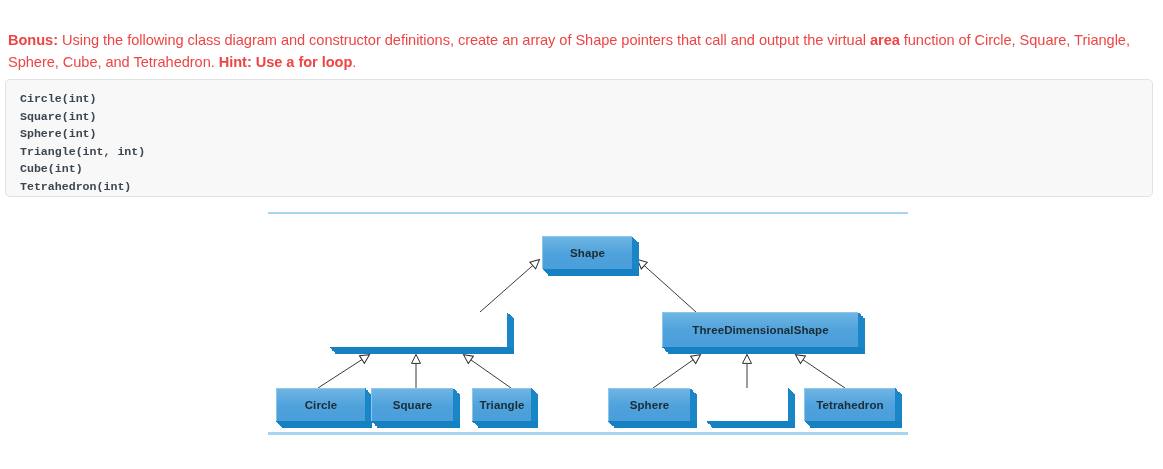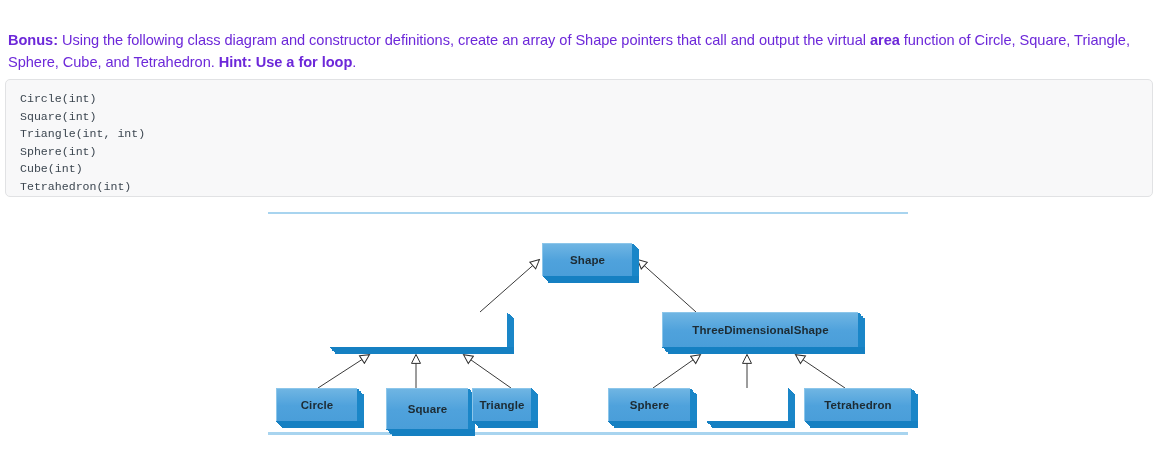--- a/index.html
+++ b/index.html
@@ -17,21 +17,21 @@
   }
 
   
   .prompt {
     position: absolute;
     left: 8px;
     top: 14px;
     width: 1152px;
     font-size: 14.6px;
     line-height: 22px;
-    color: #6d28d9;
+    color: #ef4444;
     letter-spacing: -0.05px;
   }
   .prompt b { font-weight: 700; }
 
   
   .code-block {
     position: absolute;
     left: 5px;
     top: 79px;
     width: 1148px;
@@ -41,20 +41,21 @@
     border-radius: 5px;
     box-sizing: border-box;
     padding: 10px 0 0 14px;
   }
   .code-line {
     font-family: "Liberation Mono", "DejaVu Sans Mono", monospace;
     font-size: 11.6px;
     line-height: 17.6px;
     color: #3c4650;
     white-space: pre;
+    font-weight: bold;
   }
 
   
   .figure {
     position: absolute;
     left: 268px;
     top: 212px;
     width: 640px;
     height: 222px;
   }
@@ -144,22 +145,22 @@
 </head>
 <body>
 
 <p class="prompt">
   <b>Bonus:</b><span> Using the following class diagram and constructor definitions, create an array of Shape pointers that call and output the virtual </span><b>area</b><span> function of Circle, Square, Triangle, Sphere, Cube, and Tetrahedron. </span><b>Hint: Use a for loop</b><span>.</span>
 </p>
 
 <div class="code-block">
   <div class="code-line">Circle(int)</div>
   <div class="code-line">Square(int)</div>
+  <div class="code-line">Sphere(int)</div>
   <div class="code-line">Triangle(int, int)</div>
-  <div class="code-line">Sphere(int)</div>
   <div class="code-line">Cube(int)</div>
   <div class="code-line">Tetrahedron(int)</div>
 </div>
 
 <div class="figure">
 
   <div class="rule top"></div>
   <div class="rule bottom"></div>
 
   <svg class="diagram-svg" width="640" height="222" viewBox="0 0 640 222">
@@ -179,21 +180,21 @@
 
     <line x1="243" y1="176" x2="196" y2="143" stroke="#3a3a3a" stroke-width="1" marker-end="url(#uml-arrow)"></line>
 
     <line x1="385" y1="176" x2="432" y2="143" stroke="#3a3a3a" stroke-width="1" marker-end="url(#uml-arrow)"></line>
 
     <line x1="479" y1="176" x2="479" y2="143" stroke="#3a3a3a" stroke-width="1" marker-end="url(#uml-arrow)"></line>
 
     <line x1="577" y1="176" x2="528" y2="143" stroke="#3a3a3a" stroke-width="1" marker-end="url(#uml-arrow)"></line>
   </svg>
 
-  <div class="node" style="left:274px; top:31px; width:97px; height:40px;">
+  <div class="node" style="left:274px; top:24px; width:97px; height:40px;">
     <div class="corner-tr"></div>
     <div class="corner-bl"></div>
     <div class="bevel-r"></div>
     <div class="bevel-b"></div>
     <div class="face">
       <span>Shape</span>
     </div>
   </div>
 
   <div class="node" style="left:61px; top:100px; width:185px; height:42px;">
@@ -206,31 +207,31 @@
   <div class="node" style="left:394px; top:100px; width:203px; height:42px;">
     <div class="corner-tr"></div>
     <div class="corner-bl"></div>
     <div class="bevel-r"></div>
     <div class="bevel-b"></div>
     <div class="face">
       <span>ThreeDimensionalShape</span>
     </div>
   </div>
 
-  <div class="node" style="left:8px; top:176px; width:88px; height:40px;">
+  <div class="node" style="left:8px; top:176px; width:96px; height:40px;">
     <div class="corner-tr"></div>
     <div class="corner-bl"></div>
     <div class="bevel-r"></div>
     <div class="bevel-b"></div>
     <div class="face">
       <span>Circle</span>
     </div>
   </div>
 
-  <div class="node" style="left:118px; top:176px; width:89px; height:48px;padding-left:12px;">
+  <div class="node" style="left:103px; top:176px; width:89px; height:40px;padding-left:12px;">
     <div class="corner-tr"></div>
     <div class="corner-bl"></div>
     <div class="bevel-r"></div>
     <div class="bevel-b"></div>
     <div class="face">
       <span>Square</span>
     </div>
   </div>
 
   <div class="node" style="left:204px; top:176px; width:66px; height:40px;padding-left:12px;">
@@ -253,21 +254,21 @@
     </div>
   </div>
 
   <div class="node" style="left:438px; top:176px; width:89px; height:40px;">
     <div class="corner-tr"></div>
     <div class="corner-bl"></div>
     <div class="bevel-r"></div>
     <div class="bevel-b"></div>
   </div>
 
-  <div class="node" style="left:536px; top:176px; width:114px; height:40px;">
+  <div class="node" style="left:536px; top:176px; width:98px; height:40px;">
     <div class="corner-tr"></div>
     <div class="corner-bl"></div>
     <div class="bevel-r"></div>
     <div class="bevel-b"></div>
     <div class="face">
       <span>Tetrahedron</span>
     </div>
   </div>
 
 </div>

